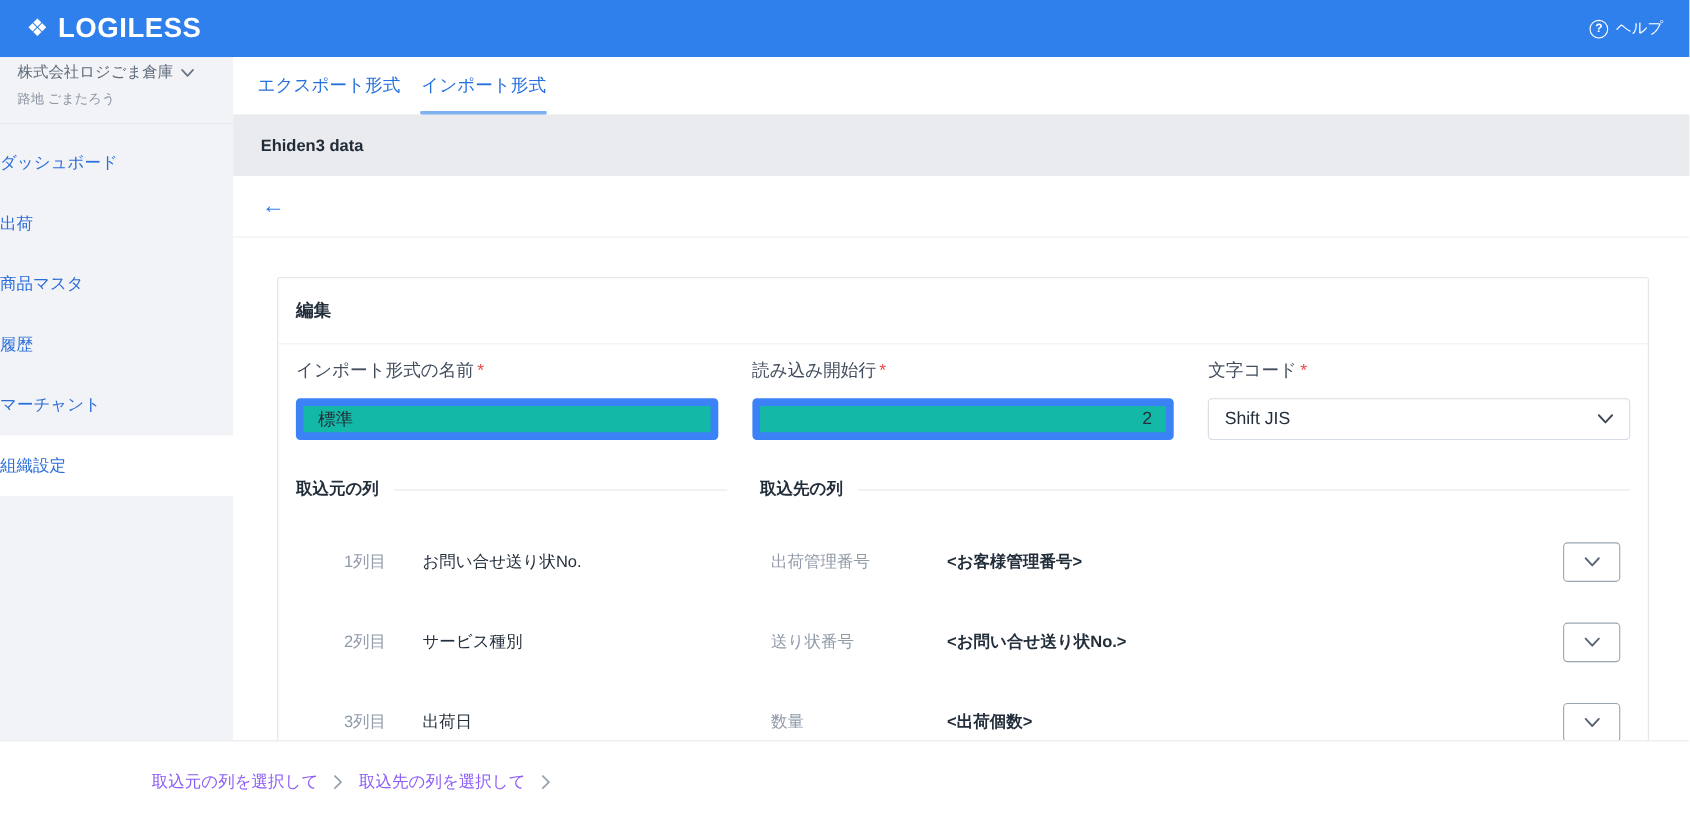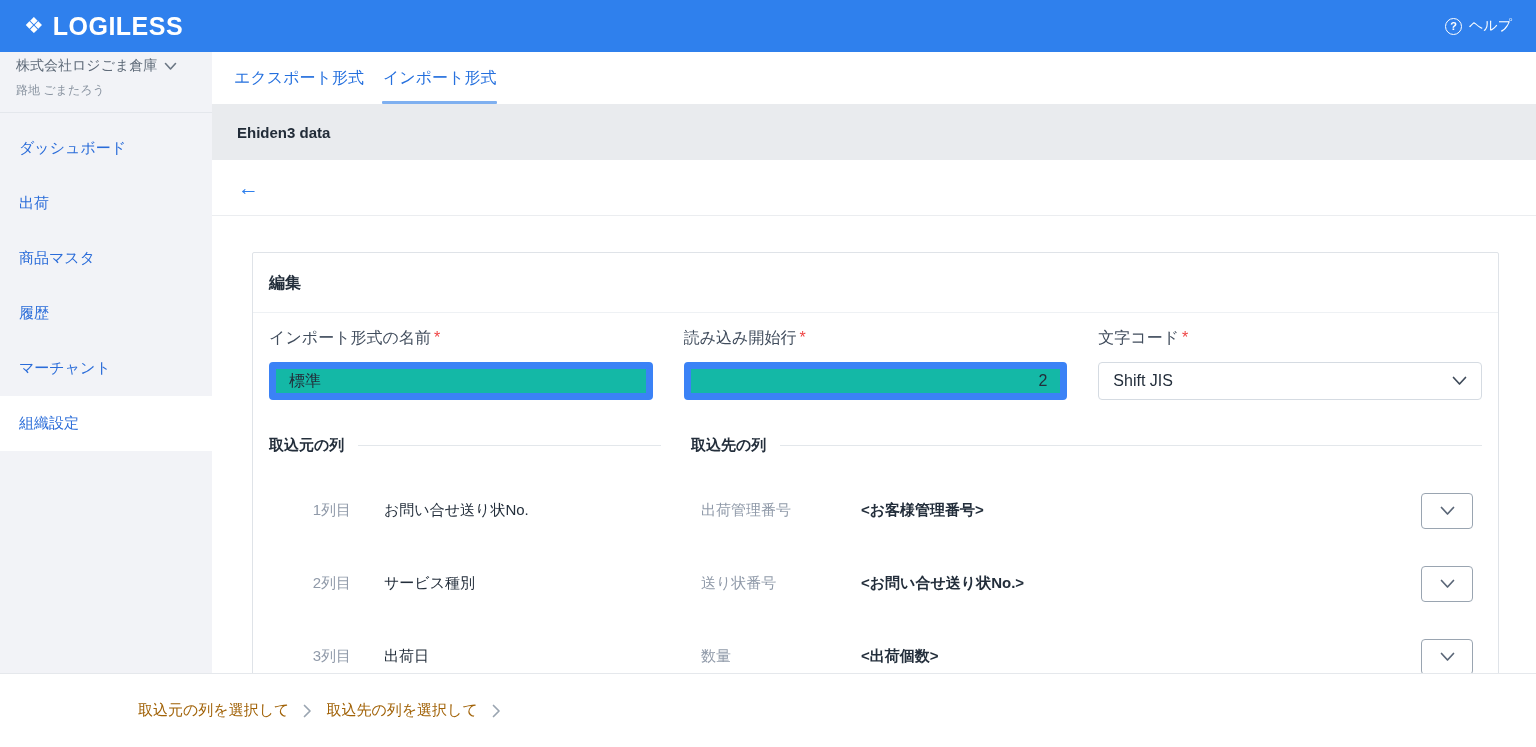--- a/index.html
+++ b/index.html
@@ -31,21 +31,21 @@
   .body-row { flex: 1; display: flex; min-height: 0; }
 
   
   .sidebar { flex: none; width: 212px; background: #F2F3F7; }
   .company-block { padding: 5px 16px 13px; border-bottom: 1px solid #E4E7EC; }
   .company-line { display: flex; align-items: center; gap: 7px; font-size: 14px; color: #5F6B79; cursor: pointer; }
   .company-name { white-space: nowrap; }
   .user-name { margin-top: 7px; font-size: 12px; color: #8A94A1; }
   .nav { padding-top: 8px; }
   .nav-item {
-    height: 55px; display: flex; align-items: center; padding-left: 19px;
+    height: 55px; display: flex; align-items: center; padding-left: 0;
     color: #2A6CD9; font-size: 15px; cursor: pointer;
   }
   .nav-item.active { background: #ffffff; }
 
   
   .main { flex: 1; min-width: 0; display: flex; flex-direction: column; background: #fff; }
 
   .tabbar { flex: none; height: 52px; display: flex; gap: 17px; padding-left: 21px; background: #fff; }
   .tab {
     display: flex; align-items: center; color: #2570DE; font-size: 16px;
@@ -110,21 +110,21 @@
     flex: none; width: 52px; height: 36px; background: #fff;
     border: 1px solid #9AA5B1; border-radius: 4px; cursor: pointer;
     display: flex; align-items: center; justify-content: center;
   }
 
   
   .footer {
     flex: none; height: 74px; background: #fff; border-top: 1px solid #E5E8EC;
     display: flex; align-items: center; padding-left: 138px; gap: 14px;
   }
-  .step-text { font-size: 15px; color: #a16207; }
+  .step-text { font-size: 15px; color: #8b5cf6; }
   .step-sep { display: flex; align-items: center; }
   .assoc-btn {
     margin-left: 3px; height: 38px; padding: 0 17px;
     border: 1px solid #569AF0; border-radius: 4px; background: #fff;
     display: flex; align-items: center; gap: 8px;
     color: #2F80ED; font-size: 15px; cursor: pointer; font-family: inherit;
   }
 </style>
 </head>
 <body>

